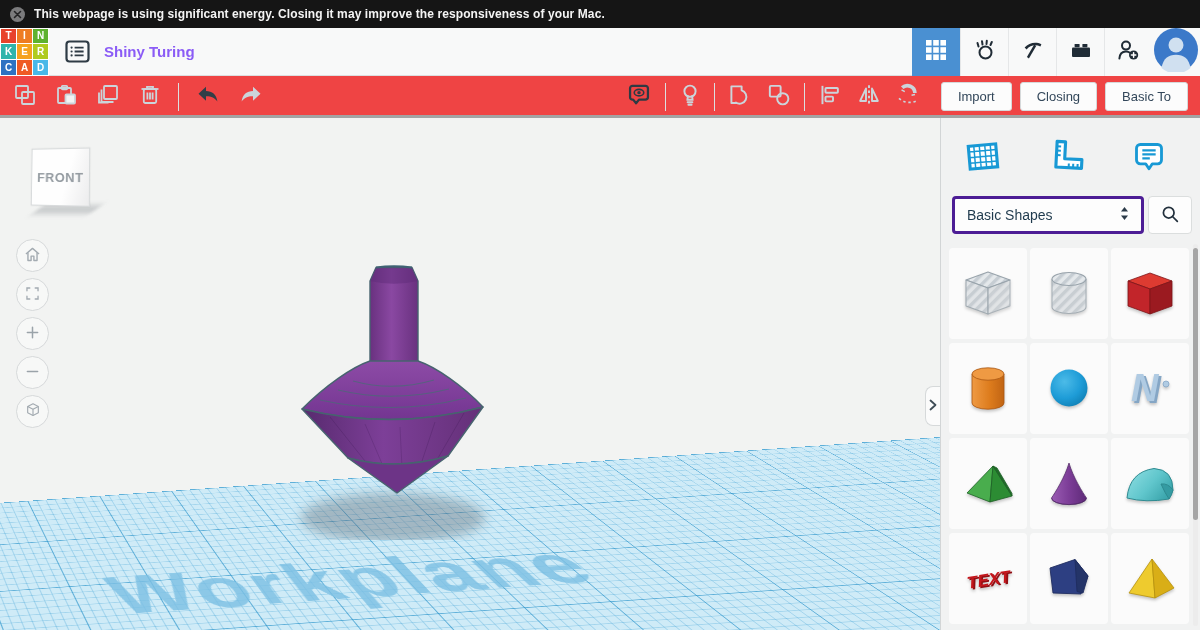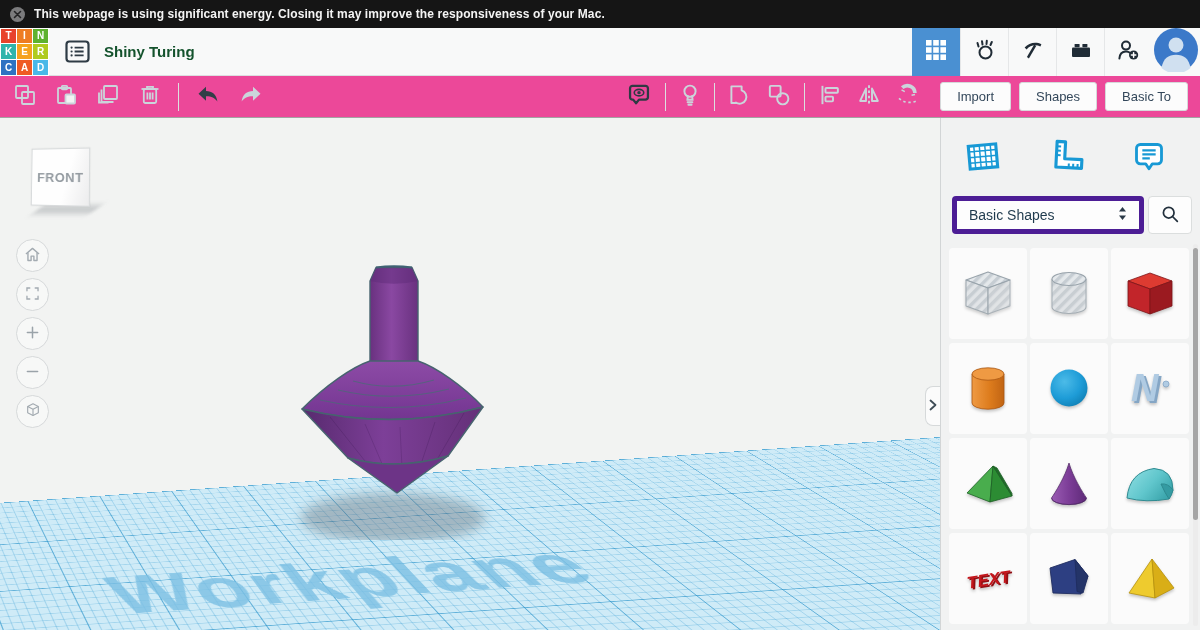--- a/index.html
+++ b/index.html
@@ -16,30 +16,30 @@
   .energy-text { color:#f4f4f4; font-size:12px; font-weight:700; margin-left:9px; letter-spacing:.1px; }
 
   
   .app-header { position:absolute; left:0; top:28px; width:1200px; height:48px;
     background:#f8f9f9; border-bottom:1px solid #dcdfe0; display:flex; align-items:center; z-index:40; }
   .logo { width:49px; height:48px; display:grid; grid-template-columns:repeat(3,1fr);
     grid-template-rows:repeat(3,1fr); gap:1px; background:#ffffff; padding:1px; cursor:pointer; flex:none; }
   .logo span { display:flex; align-items:center; justify-content:center; color:#fff;
     font-size:10px; font-weight:700; }
   .menu-btn { margin-left:16px; width:26px; height:24px; background:none; border:none; cursor:pointer; flex:none; display:flex; align-items:center; }
-  .design-title { margin-left:13px; font-size:15px; font-weight:700; color:#14532d; cursor:pointer; }
+  .design-title { margin-left:13px; font-size:15px; font-weight:700; color:#8b5cf6; cursor:pointer; }
   .header-right { position:absolute; right:0; top:0; height:48px; display:flex; }
   .tile { width:48px; height:48px; display:flex; align-items:center; justify-content:center;
     border-left:1px solid #e5e7e8; cursor:pointer; background:#f8f9f9; }
   .tile.active { border-left:none; }
   .tile.avatar-tile { border-left:none; padding:2px; }
 
   
   .toolbar { position:absolute; left:0; top:76px; width:1200px; height:42px;
-    background:#ec4899; border-bottom:1px solid #a3a3a3; z-index:30; }
+    background:#ef4444; border-bottom:3px solid #a3a3a3; z-index:30; }
   .tb-left { position:absolute; left:12px; top:0; height:41px; display:flex; align-items:center; gap:15px; }
   .tb-mid { position:absolute; left:624px; top:0; height:41px; display:flex; align-items:center; gap:11px; }
   .tb-right { position:absolute; right:12px; top:0; height:41px; display:flex; align-items:center; gap:8px; }
   .tb-sep { width:1px; height:28px; background:#dcdfe0; }
   .tb-ic { background:none; border:none; cursor:pointer; display:flex; align-items:center; justify-content:center; padding:0; }
   .tb-btn { background:#fcfcfc; border:1px solid #d6d9da; border-radius:3px; color:#33475a;
     font-size:13px; font-family:"Liberation Sans",sans-serif; padding:6px 16px; cursor:pointer; }
 
   
   .workspace { position:absolute; left:0; top:118px; width:1200px; height:512px; }
@@ -83,21 +83,21 @@
     background:#fbfbfb; border:1px solid #d6d9da; border-right:none; border-radius:8px 0 0 8px;
     display:flex; align-items:center; justify-content:center; cursor:pointer; z-index:4;
     color:#3f4d57; font-size:12px; font-weight:700; }
 
   
   .panel { position:absolute; left:941px; top:0; width:259px; height:512px; background:#f1f2f2; }
   .panel-tools { position:absolute; left:0; top:10px; width:248px; height:60px;
     display:flex; justify-content:space-around; align-items:center; }
   .ptool { background:none; border:none; cursor:pointer; padding:4px; }
   .cat-row { position:absolute; left:11px; top:78px; width:240px; height:38px; display:flex; gap:4px; }
-  .cat-select { flex:1; background:#fdfdfd; border:5px solid #4c1d95; border-radius:4px;
+  .cat-select { flex:1; background:#fdfdfd; border:3px solid #4c1d95; border-radius:4px;
     display:flex; align-items:center; justify-content:space-between; padding:0 12px; cursor:pointer; }
   .cat-select span { color:#1f3a4d; font-size:14px; }
   .search-btn { width:44px; background:#fdfdfd; border:1px solid #dbdede; border-radius:4px;
     display:flex; align-items:center; justify-content:center; cursor:pointer; }
   .shape-grid { position:absolute; left:8px; top:130px; width:240px;
     display:grid; grid-template-columns:repeat(3,78px); grid-auto-rows:91px; gap:4px 3px; }
   .shape-card { background:#fbfbfb; border-radius:4px; display:flex; align-items:center;
     justify-content:center; cursor:pointer; }
   .shape-card svg { filter:drop-shadow(0 2px 1.5px rgba(0,0,0,.22)); }
   .pscroll-track { position:absolute; left:252px; top:126px; width:5px; height:382px;
@@ -348,21 +348,21 @@
         <span><svg width="28" height="28" viewBox="0 0 26 26" fill="none" stroke="#cbd5db">
               <path d="M7.6,6.2 a7,7 0 0 1 11.8,5" stroke-width="3.4"></path>
               <path d="M7,8.2 l3,1.6 M19.5,12.6 l-3.2.6" stroke-width="1.4"></path>
               <path d="M4.6,16.2 q7.5,6 16,2.4" stroke-width="1.6" stroke-dasharray="2.2 2.6"></path>
             </svg></span>
       </button>
     </div>
 
     <div class="tb-right">
       <button class="tb-btn">Import</button>
-      <button class="tb-btn">Shapes</button>
+      <button class="tb-btn">Closing</button>
       <button class="tb-btn">Basic To</button>
     </div>
   </div>
 
   <div class="workspace">
 
     <div class="canvas">
       <div class="plane">
         <span class="wp-label">Workplane</span>
       </div>

